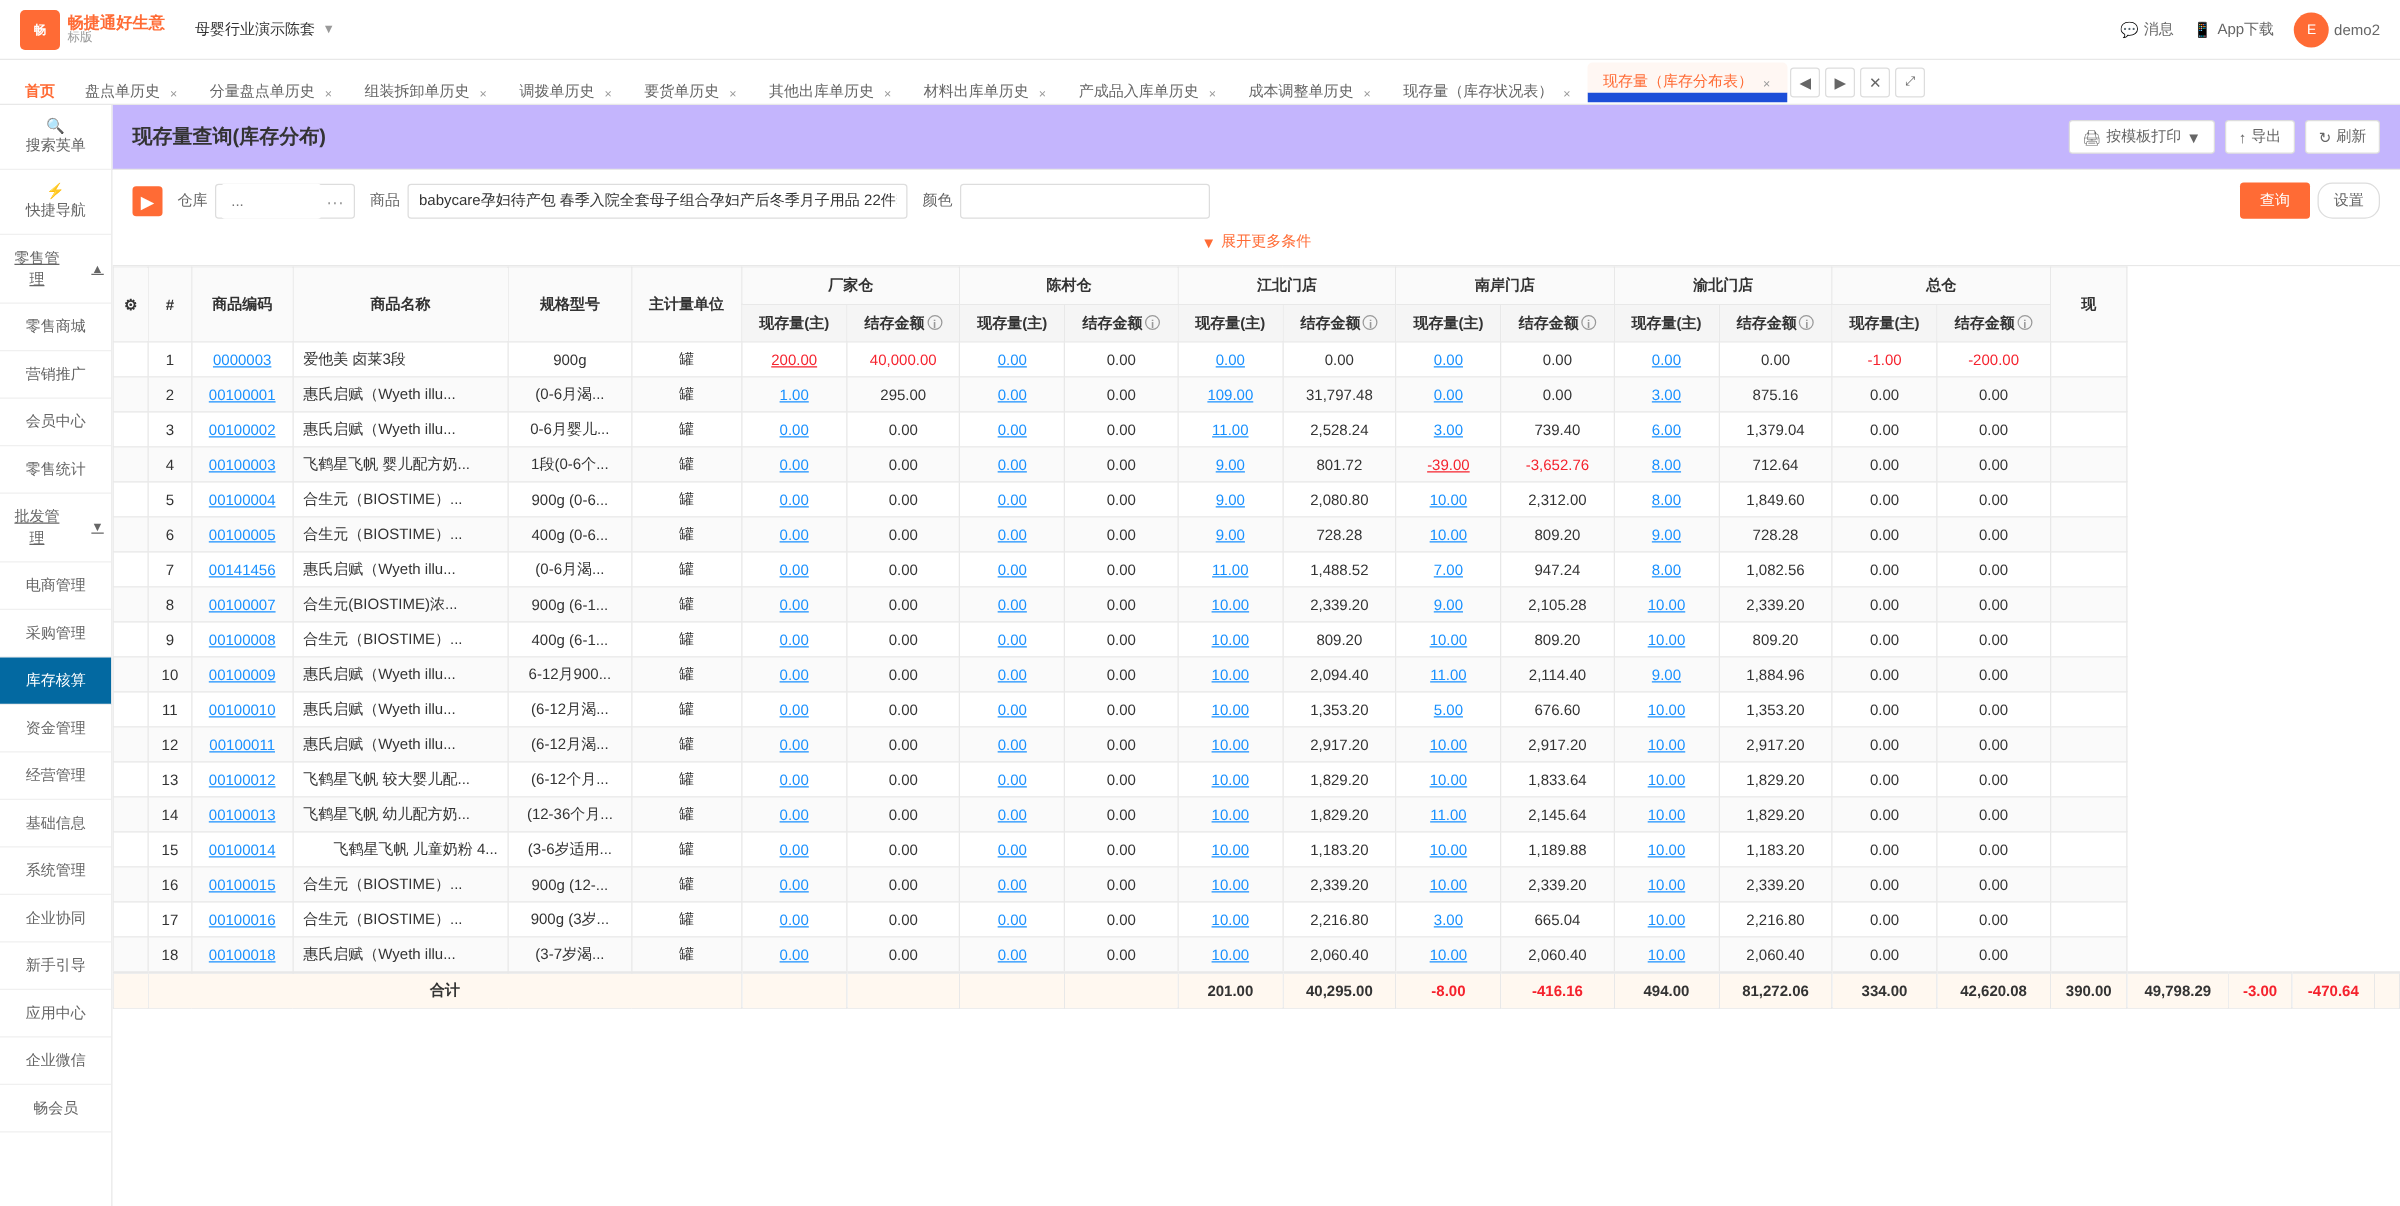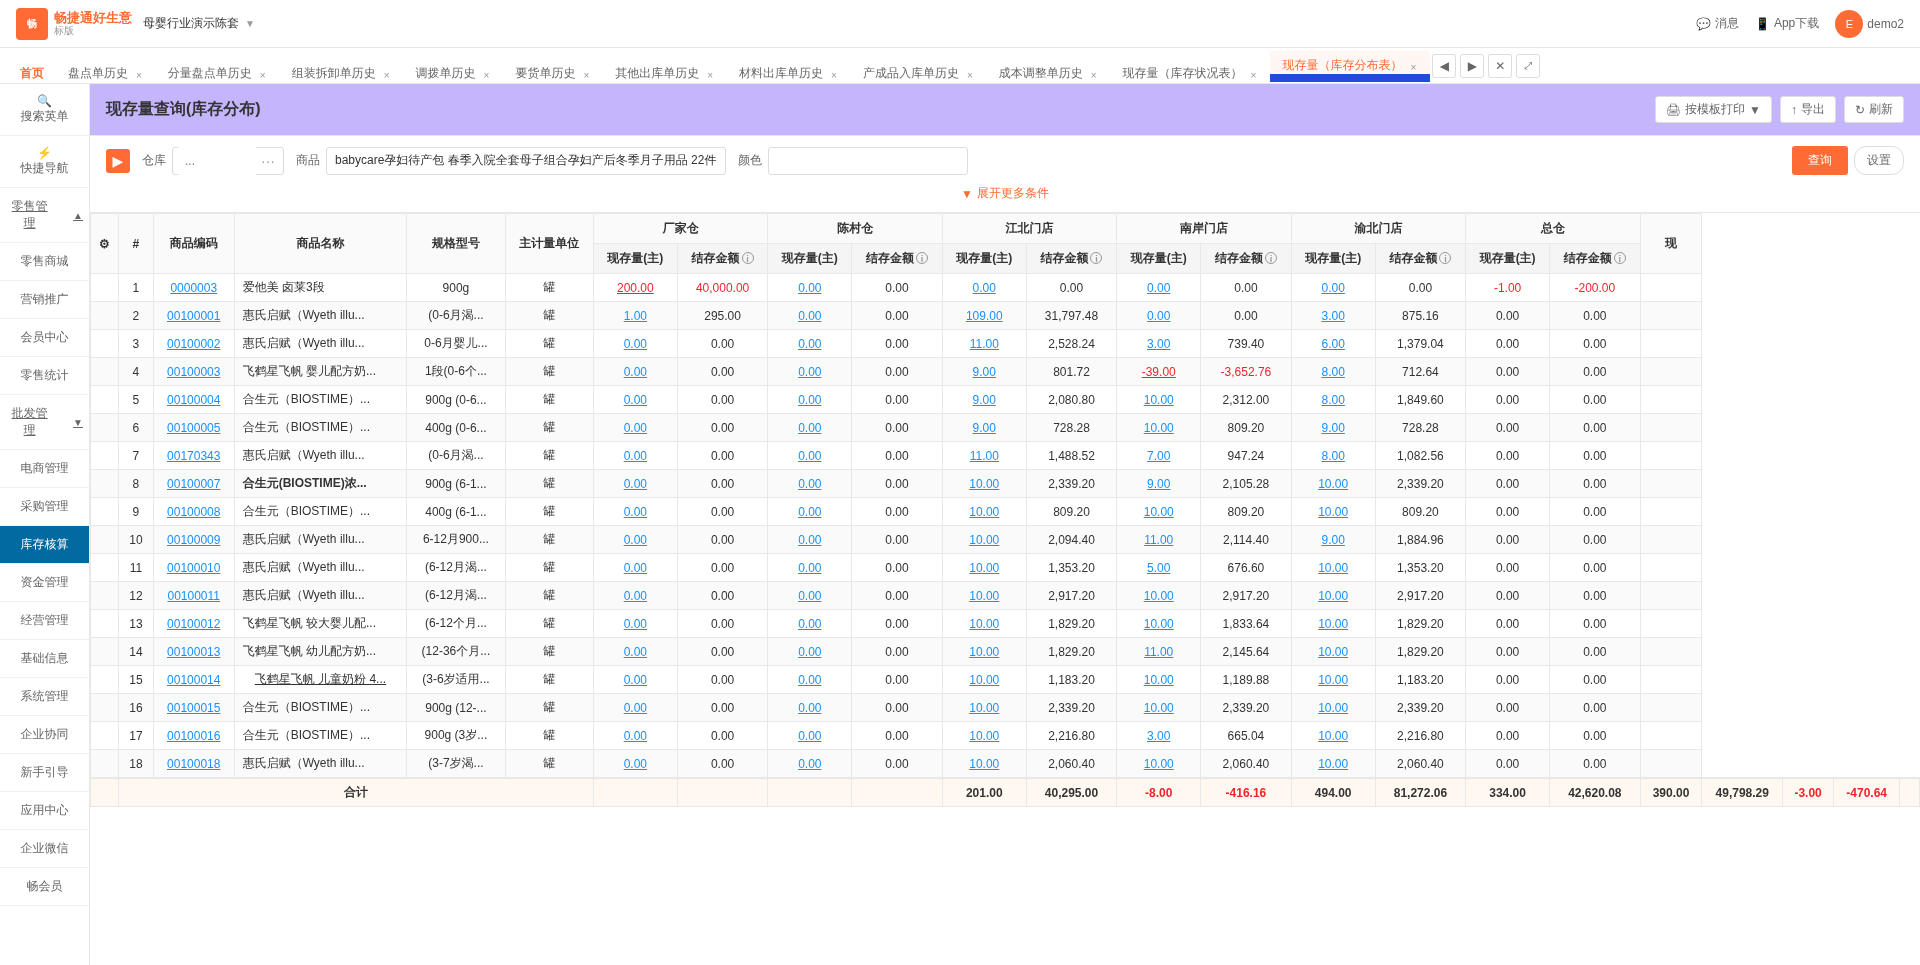--- a/index.html
+++ b/index.html
@@ -269,21 +269,21 @@
 
 <div class="top-bar">
   <div class="top-bar-left">
     <div class="logo-area">
       <div class="logo-icon">畅</div>
       <div style="display:flex;flex-direction:column;line-height:1.2">
         <span style="font-size:13px;font-weight:bold;color:#ff6b35">畅捷通好生意</span>
         <span style="font-size:10px;color:#999">标版</span>
       </div>
     </div>
-    <div style="margin-left:3px;display:flex;align-items:center;gap:6px">
+    <div style="margin-left:16px;display:flex;align-items:center;gap:6px">
       <span style="color:#333;font-size:12px">母婴行业演示陈套</span>
       <span style="color:#999;font-size:10px">▼</span>
     </div>
   </div>
   <div class="top-bar-right">
     <div class="top-bar-btn">
       <span>💬</span>
       <span>消息</span>
     </div>
     <div class="top-bar-btn">
@@ -634,21 +634,21 @@
               <td>809.20</td>
               <td class="text-link">9.00</td>
               <td>728.28</td>
               <td>0.00</td>
               <td>0.00</td>
               <td></td>
             </tr>
             <tr>
               <td></td>
               <td>7</td>
-              <td class="text-link">00170343</td>
+              <td class="text-link">00141456</td>
               <td style="text-align: left;">惠氏启赋（Wyeth illu...</td>
               <td>(0-6月渴...</td>
               <td>罐</td>
               <td class="text-link">0.00</td>
               <td>0.00</td>
               <td class="text-link">0.00</td>
               <td>0.00</td>
               <td class="text-link">11.00</td>
               <td>1,488.52</td>
               <td class="text-link">7.00</td>
@@ -656,21 +656,21 @@
               <td class="text-link">8.00</td>
               <td>1,082.56</td>
               <td>0.00</td>
               <td>0.00</td>
               <td></td>
             </tr>
             <tr class="even">
               <td></td>
               <td>8</td>
               <td class="text-link">00100007</td>
-              <td style="text-align: left; font-weight: bold;">合生元(BIOSTIME)浓...</td>
+              <td style="text-align: left;">合生元(BIOSTIME)浓...</td>
               <td>900g (6-1...</td>
               <td>罐</td>
               <td class="text-link">0.00</td>
               <td>0.00</td>
               <td class="text-link">0.00</td>
               <td>0.00</td>
               <td class="text-link">10.00</td>
               <td>2,339.20</td>
               <td class="text-link">9.00</td>
               <td>2,105.28</td>
@@ -803,21 +803,21 @@
               <td class="text-link">10.00</td>
               <td>1,829.20</td>
               <td>0.00</td>
               <td>0.00</td>
               <td></td>
             </tr>
             <tr>
               <td></td>
               <td>15</td>
               <td class="text-link">00100014</td>
-              <td style="text-align: center; text-decoration: underline;">飞鹤星飞帆 儿童奶粉 4...</td>
+              <td style="text-align: right;">飞鹤星飞帆 儿童奶粉 4...</td>
               <td>(3-6岁适用...</td>
               <td>罐</td>
               <td class="text-link">0.00</td>
               <td>0.00</td>
               <td class="text-link">0.00</td>
               <td>0.00</td>
               <td class="text-link">10.00</td>
               <td>1,183.20</td>
               <td class="text-link">10.00</td>
               <td>1,189.88</td>

